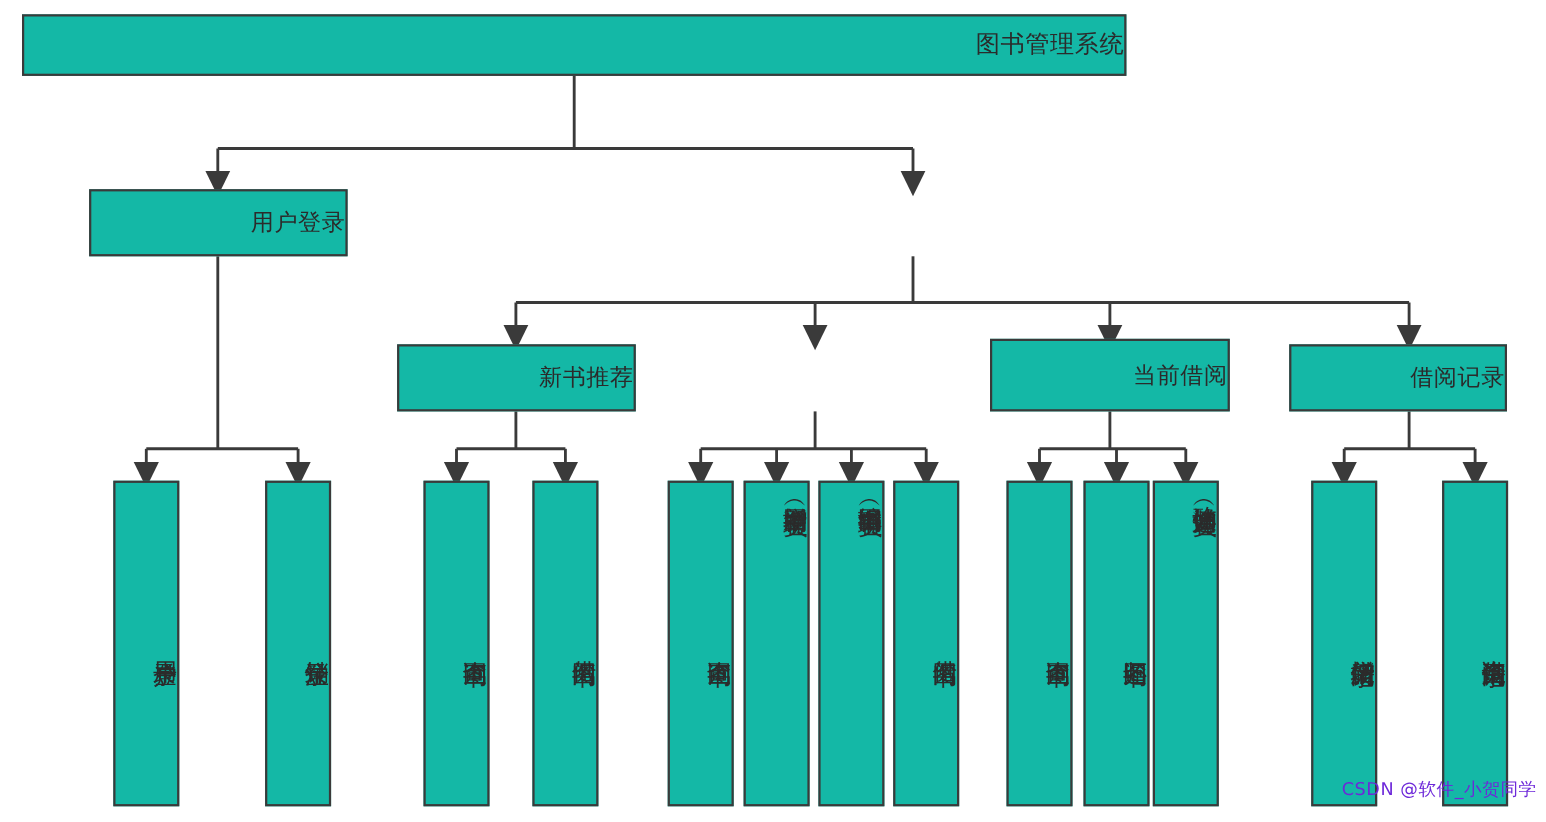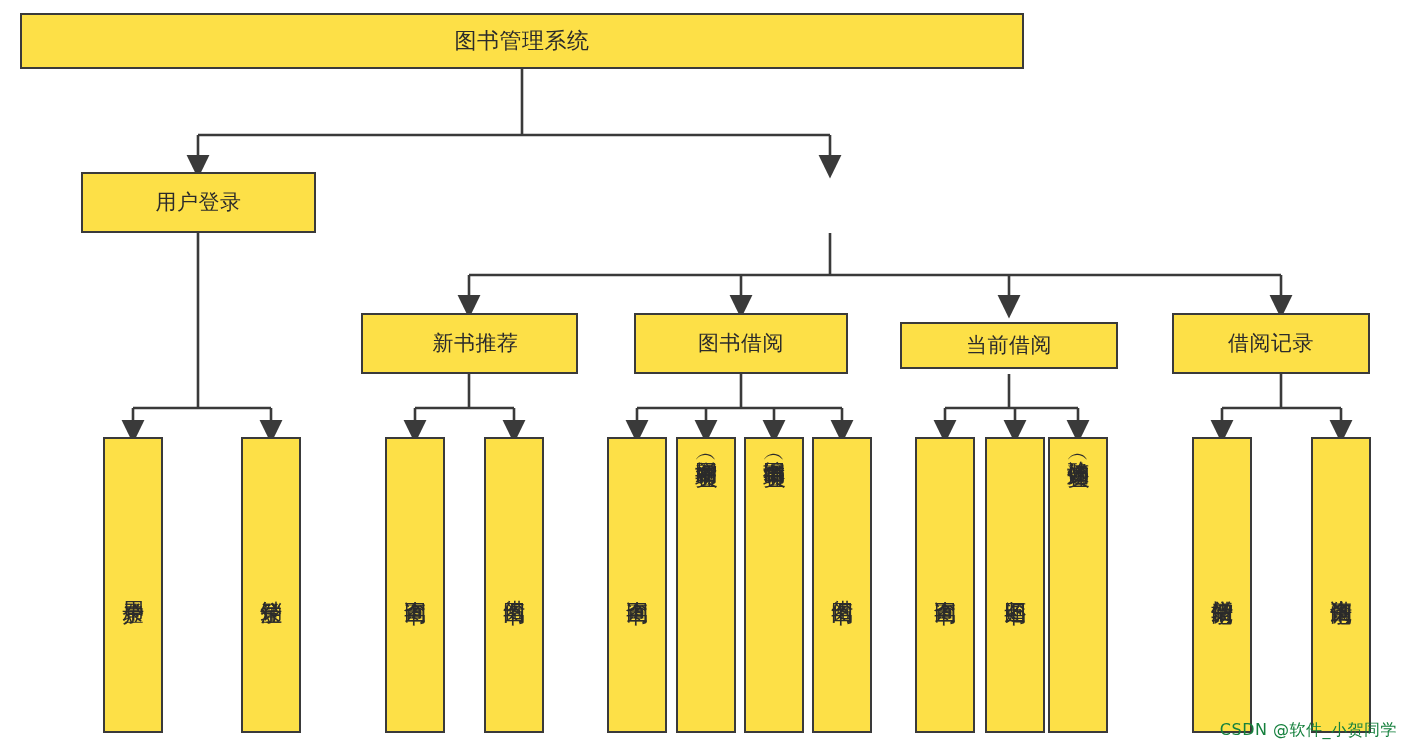--- a/index.html
+++ b/index.html
@@ -20,25 +20,25 @@
   #edge-layer {
     position: absolute;
     left: 0;
     top: 0;
     width: 1405px;
     height: 747px;
   }
   .node {
     position: absolute;
     box-sizing: border-box;
-    background: #fde047;
+    background: #14b8a6;
     border: 2px solid #3a3a3a;
     display: flex;
     align-items: center;
-    justify-content: center;
+    justify-content: flex-end;
     color: #2b2b2b;
     z-index: 3;
   }
   .node-label {
     display: block;
     text-align: center;
     line-height: 1.05;
     white-space: nowrap;
   }
   .node.horizontal .node-label {
@@ -62,23 +62,23 @@
     white-space: nowrap;
     height: auto;
   }
   .node.vertical.centered {
     align-items: center;
     padding-top: 0;
   }
   #watermark {
     position: absolute;
     right: 8px;
-    bottom: 6px;
+    bottom: 18px;
     font-size: 16px;
-    color: #15803d;
+    color: #6d28d9;
     letter-spacing: 0.5px;
     z-index: 5;
     white-space: nowrap;
   }
 </style>
 </head>
 <body>
 
 <div id="diagram-root">
 
@@ -136,24 +136,21 @@
     <span class="node-label">图书管理系统</span>
   </div>
 
   <div class="node horizontal" style="left:81px; top:172px; width:235px; height:61px;">
     <span class="node-label">用户登录</span>
   </div>
 
   <div class="node horizontal" style="left:361px; top:313px; width:217px; height:61px;padding-left:12px;">
     <span class="node-label">新书推荐</span>
   </div>
-  <div class="node horizontal" style="left:634px; top:313px; width:214px; height:61px;">
-    <span class="node-label">图书借阅</span>
-  </div>
-  <div class="node horizontal" style="left:900px; top:322px; width:218px; height:47px;">
+  <div class="node horizontal" style="left:900px; top:308px; width:218px; height:66px;">
     <span class="node-label">当前借阅</span>
   </div>
   <div class="node horizontal" style="left:1172px; top:313px; width:198px; height:61px;">
     <span class="node-label">借阅记录</span>
   </div>
 
   <div class="node vertical centered" style="left:103px; top:437px; width:60px; height:296px;">
     <span class="node-label">用户登录</span>
   </div>
   <div class="node vertical centered" style="left:241px; top:437px; width:60px; height:296px;">

